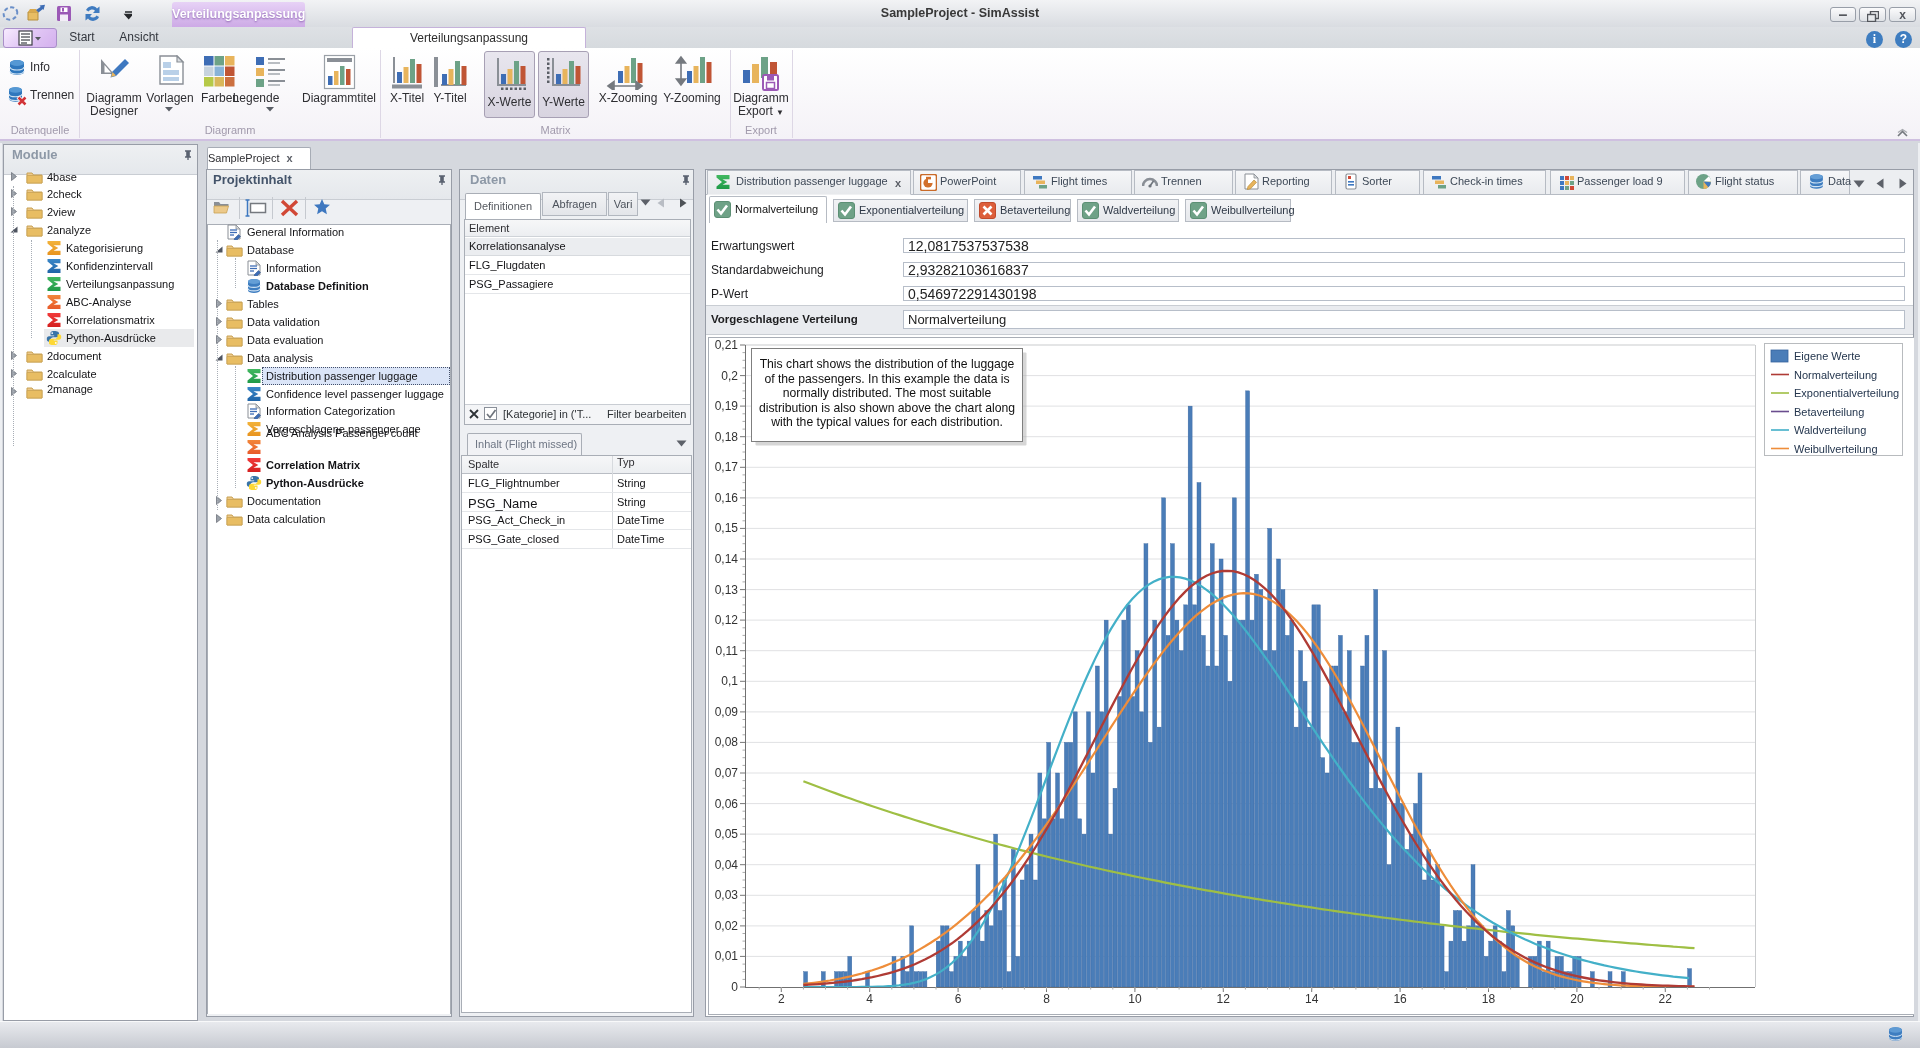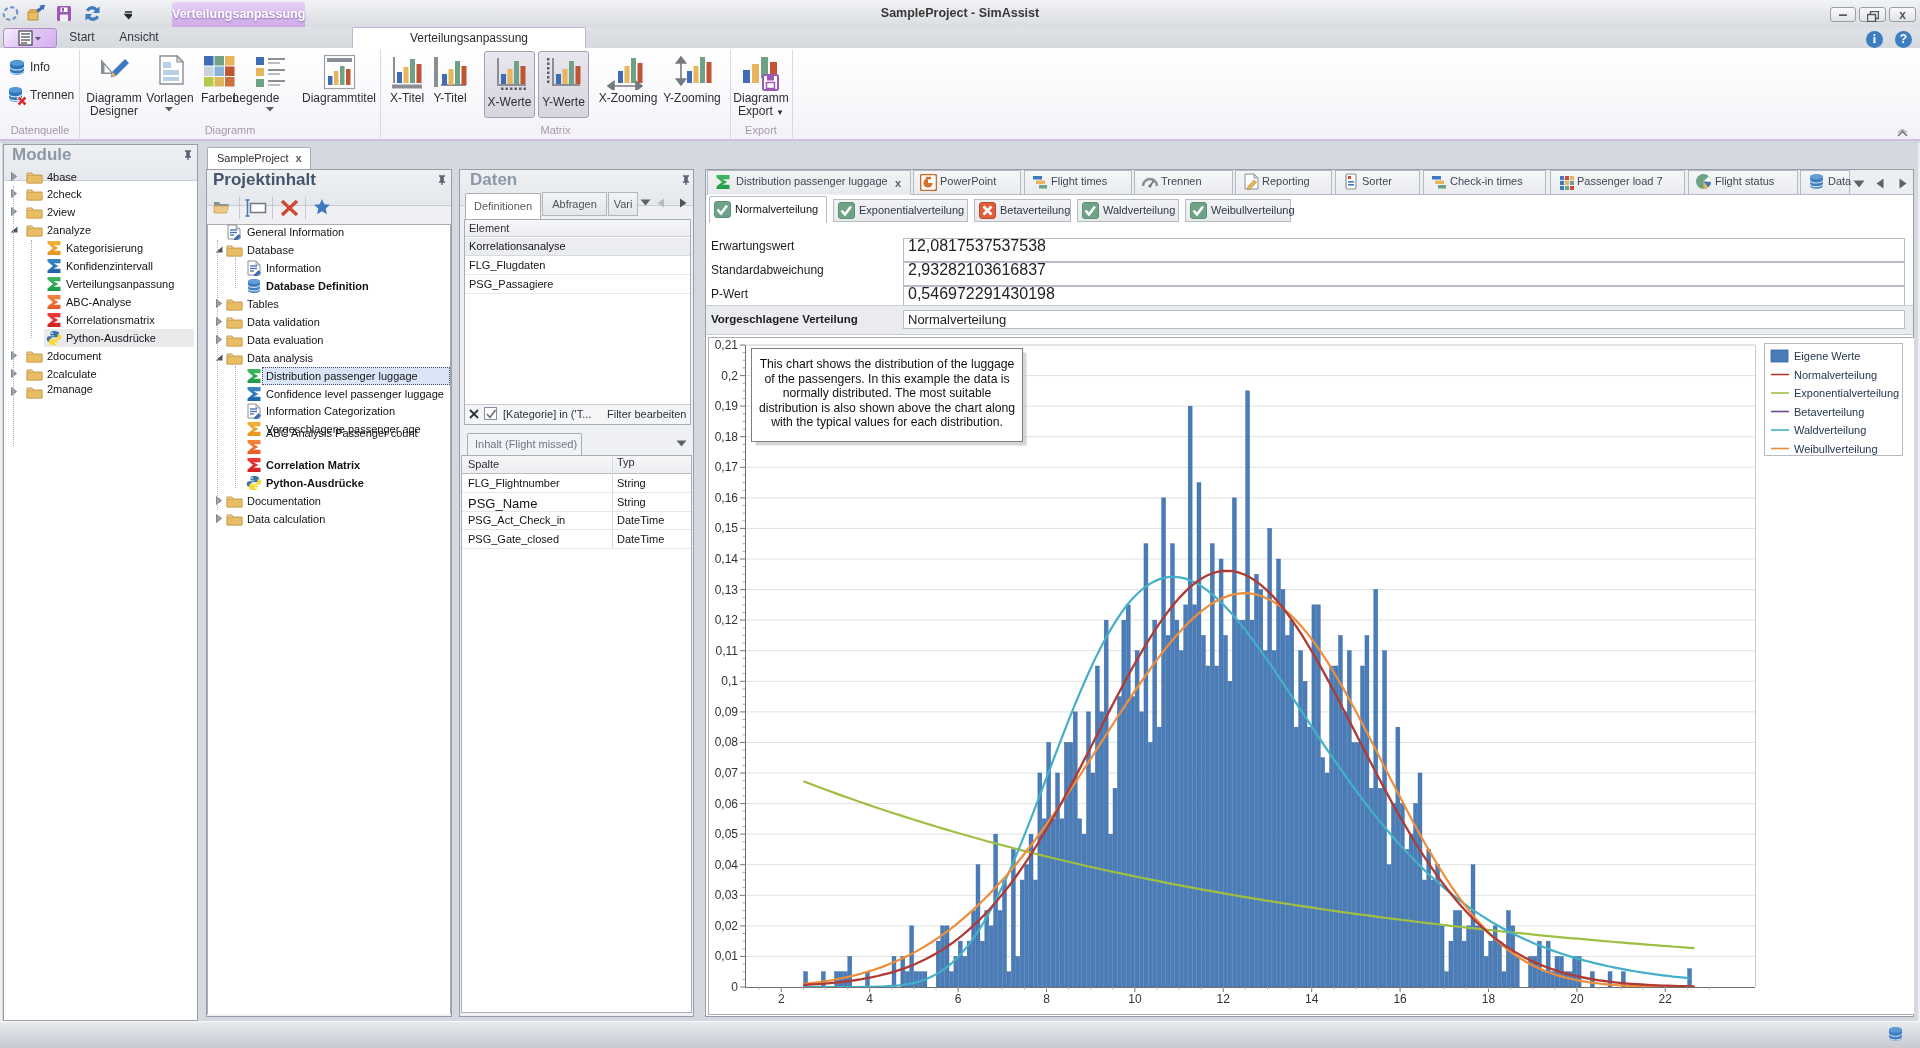--- a/index.html
+++ b/index.html
@@ -10,27 +10,27 @@
 .winbtn{top:7px;height:15px;background:linear-gradient(#fbfbfc,#dfe2e6);border:1px solid #989ea8;border-radius:3px;color:#53565c;text-align:center}
 .tabrow{left:0;top:27px;width:1920px;height:21px;background:linear-gradient(#dee1e5,#d6dade)}
 .rtab{top:27px;height:21px;line-height:21px;text-align:center;font-size:12px;color:#33373e}
 .rtab.active{background:#fff;border:1px solid #c5b2da;border-bottom:none;border-radius:2px 2px 0 0;color:#2c2c2c}
 .appbtn{left:3px;top:28px;width:54px;height:20px;background:linear-gradient(135deg,#f7ecff 0%,#e2c8f5 45%,#d4b0ee 100%);border:1px solid #a98fc9;border-radius:3px}
 .ribbon{left:0;top:48px;width:1920px;height:93px;background:linear-gradient(#ffffff,#f4f2f7);border-bottom:2px solid #cfc0e0}
 .rgsep{top:50px;height:88px;width:1px;background:#ddd7e5}
 .rglabel{top:124px;height:14px;font-size:11px;color:#a19aac;text-align:center}
 .rbtn-label{font-size:12px;color:#2e2e32;text-align:center;line-height:13px}
 .selbtn{top:51px;height:67px;border:1px solid #a7a0b4;border-radius:3px;background:linear-gradient(#e8e6ee,#d8d4e0)}
-.hdr{height:36px;background:linear-gradient(#eef0f2,#e5e8ec);border-bottom:1px solid #c9cdd3;font-size:17px;font-weight:bold;line-height:20px}
+.hdr{height:30px;background:linear-gradient(#eef0f2,#e5e8ec);border-bottom:1px solid #c9cdd3;font-size:13px;font-weight:bold;line-height:20px}
 .trow{position:absolute;height:18px;line-height:18px;font-size:11px;color:#131316;white-space:nowrap}
 .statusbar{left:0;top:1021px;width:1920px;height:27px;background:linear-gradient(#e8eaee,#c7cad1);border-top:1px solid #f8f9fa}
 .doctab{top:170px;height:25px;background:linear-gradient(#f5f6f8,#e9ebee);border:1px solid #b6bbc3;border-bottom:1px solid #b6bbc3;font-size:11px;color:#3d4856;white-space:nowrap}
 .subtab{top:199px;height:23px;background:linear-gradient(#f2f3f5,#e6e8ec);border:1px solid #b6bbc3;font-size:11px;color:#2e3846;white-space:nowrap}
 .fldlabel{font-size:12px;color:#1d1d1f}
-.fld{height:24px;background:#fff;border:1px solid #b7bec9;font-size:16px;color:#222;line-height:14px;padding-left:4px}
+.fld{height:15px;background:#fff;border:1px solid #b7bec9;font-size:14px;color:#222;line-height:14px;padding-left:4px}
 .dtab{top:192px;height:24px;background:linear-gradient(#f2f3f5,#e3e5e9);border:1px solid #b2b7bf;font-size:11px;color:#4d535c;text-align:center}
 </style></head>
 <body>
 
 <div class="abs titlebar"></div>
 <div class="abs ctxlabel">Verteilungsanpassung</div>
 <div class="abs apptitle">SampleProject - SimAssist</div>
 
 <svg class="abs" style="left:2px;top:4px" width="130" height="19">
 <ellipse cx="8.5" cy="9.5" rx="7" ry="6" fill="none" stroke="#6a8fc8" stroke-width="2" stroke-dasharray="4 2.5" transform="rotate(-25 8.5 9.5)"></ellipse>
@@ -351,21 +351,21 @@
 <svg class="abs" style="left:10px;top:387px" width="8" height="10">
     <path d="M1.5 0.5 l5 4 -5 4 z" fill="#9aa0a8" stroke="#6e747c" stroke-width="0.8"></path>
   </svg>
 <svg class="abs" style="left:26px;top:385px" width="17" height="14">
     <path d="M1 3 h5 l1.5 2 h8.5 v8 h-15 z" fill="#ecc98a" stroke="#c9a254" stroke-width="1"></path>
     <path d="M1 5.5 h15 v7.5 h-15 z" fill="#e8bd63" stroke="#c9a254" stroke-width="0.8"></path>
   </svg>
 <div class="trow" style="left:47px;top:380px">2manage</div>
 <div class="abs" style="left:13px;top:186px;width:1px;height:260px;border-left:1px dotted #a8aeb6"></div>
 <div class="abs" style="left:31px;top:240px;width:1px;height:98px;border-left:1px dotted #a8aeb6"></div>
-<div class="abs" style="left:207px;top:147px;width:104px;height:34px;background:#fff;border:1px solid #a7acb5;border-bottom:none;border-radius:2px 2px 0 0;font-size:11px;color:#2e2e32;line-height:21px;padding-left:9px">SampleProject <span style="color:#5a5e66;font-weight:bold;font-size:11px;margin-left:4px">x</span></div>
+<div class="abs" style="left:207px;top:147px;width:104px;height:34px;background:#fff;border:1px solid #a7acb5;border-bottom:none;border-radius:2px 2px 0 0;font-size:11px;color:#2e2e32;line-height:21px;">SampleProject <span style="color:#5a5e66;font-weight:bold;font-size:11px;margin-left:4px">x</span></div>
 <div class="abs" style="left:206px;top:169px;width:246px;height:848px;border:1px solid #989da7;background:#eef0f3"></div>
 <div class="abs hdr" style="left:207px;top:170px;width:244px;color:#44546a;padding-left:6px">Projektinhalt</div>
 <svg class="abs" style="left:437px;top:175px" width="10" height="11">
     <path d="M2 1 h6 M5 1 v6 M2 7 h6 M5 7 v3" stroke="#5a6270" stroke-width="1.3" fill="none"></path>
     <rect x="3.2" y="1" width="3.6" height="6" fill="#5a6270"></rect>
   </svg>
 <svg class="abs" style="left:213px;top:199px" width="20" height="17">
     <path d="M1 3 h5 l1.5 2 h8 v2 h-14.5 z" fill="#8a8f96"></path>
     <path d="M1 7 h14.5 l-2 7 h-12.5 z" fill="#ecc98a" stroke="#c9a254" stroke-width="0.8"></path>
   </svg>
@@ -649,21 +649,21 @@
     <rect x="1" y="1" width="4" height="4" fill="#3e78c0"></rect>
     <rect x="1" y="6" width="4" height="4" fill="#3e78c0"></rect>
     <rect x="1" y="11" width="4" height="4" fill="#3e78c0"></rect>
     <rect x="6" y="1" width="4" height="4" fill="#d14836"></rect>
     <rect x="6" y="6" width="4" height="4" fill="#e8b45c"></rect>
     <rect x="6" y="11" width="4" height="4" fill="#6da287"></rect>
     <rect x="11" y="1" width="4" height="4" fill="#e8b45c"></rect>
     <rect x="11" y="6" width="4" height="4" fill="#6da287"></rect>
     <rect x="11" y="11" width="4" height="4" fill="#d14836"></rect>
   </svg>
-<div class="abs" style="left:1577px;top:175px;font-size:11px;color:#3d4856;white-space:nowrap">Passenger load 7</div>
+<div class="abs" style="left:1577px;top:175px;font-size:11px;color:#3d4856;white-space:nowrap">Passenger load 9</div>
 <div class="abs doctab" style="left:1688px;width:110px;border-bottom:1px solid #b6bbc3;"></div>
 <svg class="abs" style="left:1695px;top:173px" width="17" height="17">
     <circle cx="8.5" cy="8.5" r="7.5" fill="#6da287"></circle>
     <path d="M8.5 8.5 L16 8.5 A7.5 7.5 0 0 1 8.5 16 z" fill="#e8b45c"></path>
     <path d="M8.5 8.5 L13.8 3.2 A7.5 7.5 0 0 1 16 8.5 z" fill="#fff"></path>
     <path d="M8.5 8.5 L16 8.5 A 7.5 7.5 0 0 0 13.8 3.2 z" fill="#3e78c0" transform="rotate(50 8.5 8.5)"></path>
   </svg>
 <div class="abs" style="left:1715px;top:175px;font-size:11px;color:#3d4856;white-space:nowrap">Flight status</div>
 <div class="abs doctab" style="left:1800px;width:50px;border-bottom:1px solid #b6bbc3;"></div>
 <svg class="abs" style="left:1808px;top:173px" width="17" height="17" viewBox="0 0 16 16">

